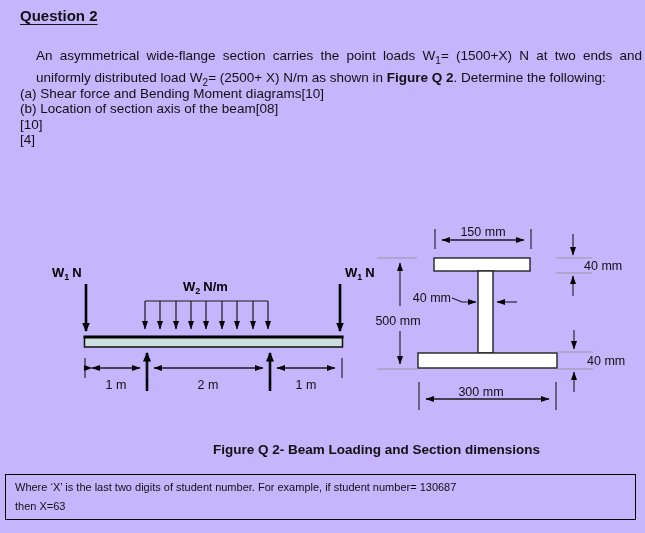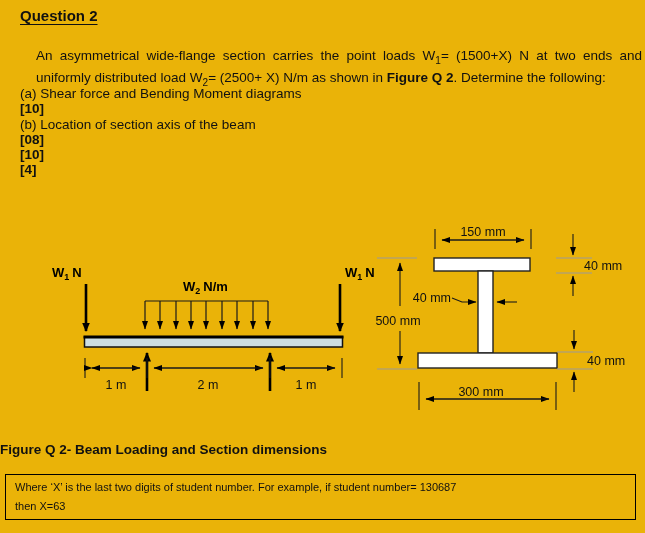--- a/index.html
+++ b/index.html
@@ -1,58 +1,58 @@
 <!DOCTYPE html>
 <html><head>
 <meta charset="utf-8">
 <style>
   html,body{margin:0;padding:0;background:#fff;}
   #page{
     position:relative;
     width:645px;height:533px;
-    background:#eab308;
+    background:#c4b5fd;
     font-family:"Liberation Sans","DejaVu Sans",sans-serif;
     color:#111;
     overflow:hidden;
   }
   #title{
     position:absolute;left:20px;top:7px;
     font-size:15px;font-weight:bold;
     text-decoration:underline;
     text-underline-offset:3px;
   }
   #intro{
     position:absolute;left:20px;top:31px;width:606px;
     font-size:13.5px;line-height:17.5px;
     text-align:justify;margin:16px;
   }
   #intro sub{font-size:10px;}
   #tasks{position:absolute;left:20px;top:86px;width:614px;}
   .task-row{
     position:relative;
     display:flex;justify-content:flex-start;
-    font-size:13.5px;line-height:15.3px;flex-direction:column;
-  }
-  .task-marks{font-weight:bold;}
+    font-size:13.5px;line-height:15.3px;
+  }
+  .task-marks{font-weight:normal;}
   .stray{
     position:absolute;left:490px;top:0;
     font-weight:bold;font-size:13px;color:#222;
   }
   #figure-svg{position:absolute;left:0;top:218px;}
   .thin{stroke:#1a1a1a;stroke-width:1.2px;fill:none;}
   .dim{stroke:#1a1a1a;stroke-width:1.1px;fill:none;}
   .thick{stroke:#000;stroke-width:2.6px;fill:none;}
   .ext{stroke:#9a9a9a;stroke-width:1.2px;fill:none;}
   .shape{fill:#fff;stroke:#222;stroke-width:1.4px;}
   .dlab{font-size:12.5px;fill:#111;}
   .blab{font-size:13px;font-weight:bold;fill:#000;}
   .sub{font-size:9px;}
   #caption{
     position:absolute;left:0;top:442px;width:540px;
-    text-align:left;font-size:13.5px;font-weight:bold;
+    text-align:right;font-size:13.5px;font-weight:bold;
   }
   #note-box{
     position:absolute;left:5px;top:474px;width:611px;height:38px;
     border:1.6px solid #000;
     padding:3px 9px;
     font-size:11px;line-height:18.5px;
   }
 </style>
 </head>
 <body>

